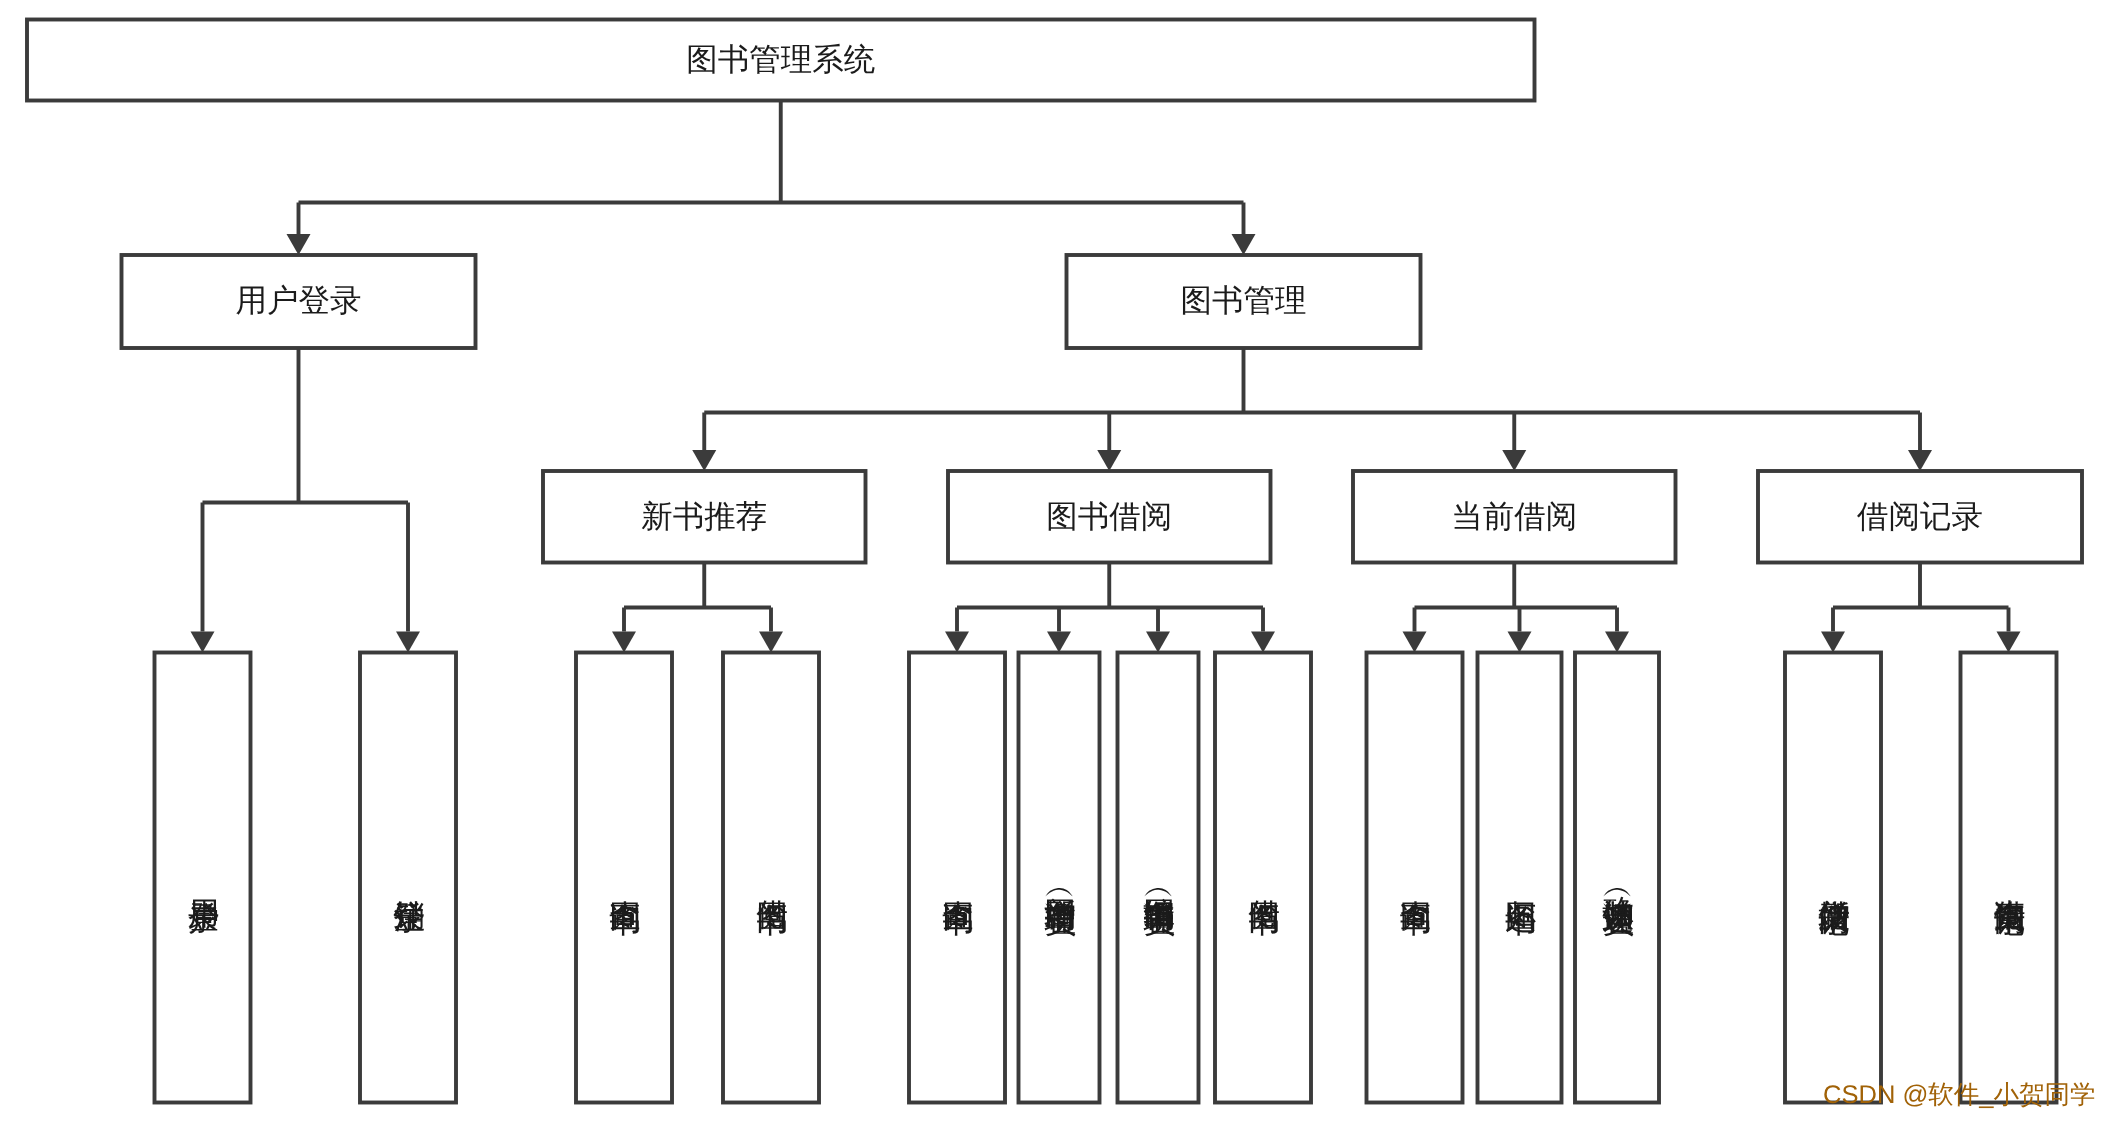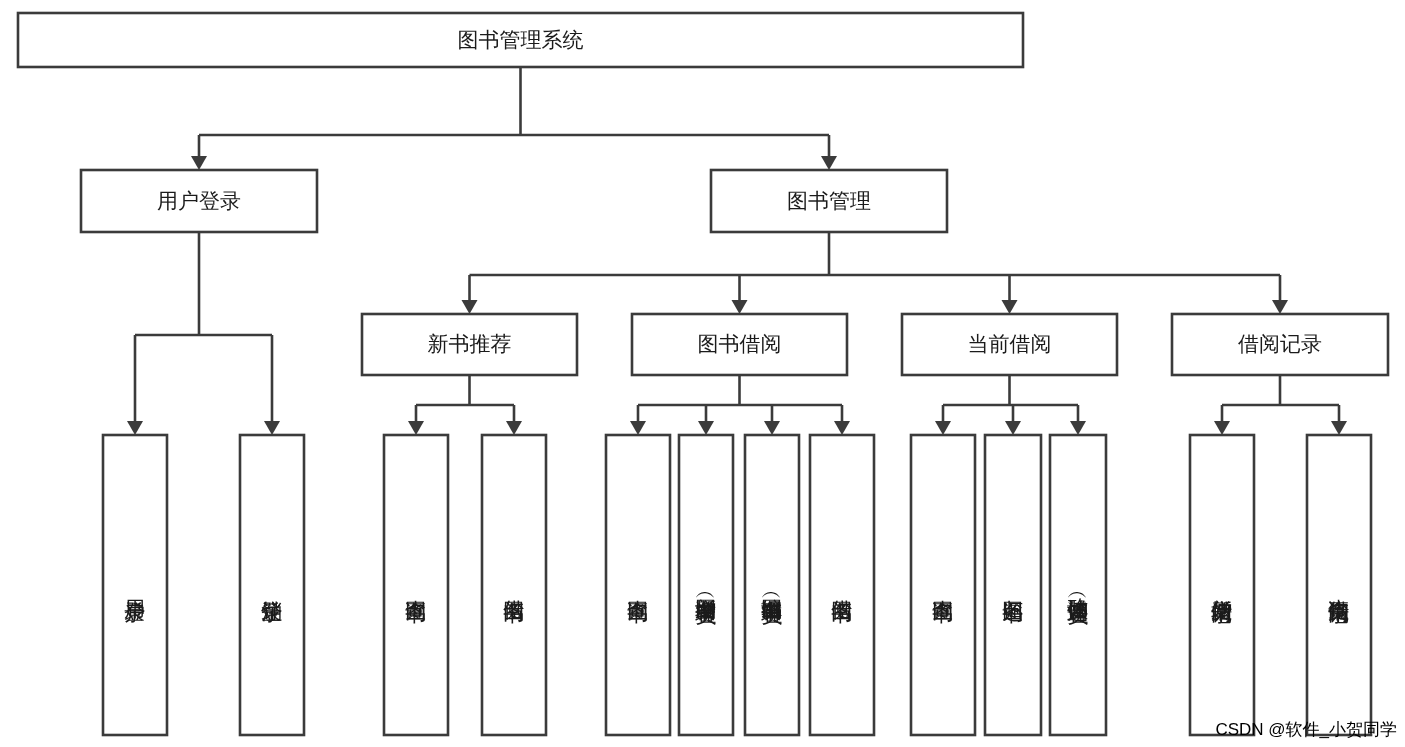--- a/index.html
+++ b/index.html
@@ -25,21 +25,21 @@
     font-family:"Liberation Sans","DejaVu Sans",sans-serif;
     font-size:21px;line-height:1.12;color:#1b1b1b;
     letter-spacing:1px;
     display:flex;align-items:center;justify-content:center;
     white-space:nowrap;
     pointer-events:none;
   }
   .watermark{
     position:absolute;right:8px;bottom:6px;
     font-family:"Liberation Sans","DejaVu Sans",sans-serif;
-    font-size:17px;color:#000000;white-space:nowrap;
+    font-size:17px;color:#a16207;white-space:nowrap;
   }
 </style>
 </head>
 <body>
 
 <div id="canvas">
   <svg class="diagram" viewBox="0 0 1405 747">
     <g id="edge-layer">
         <path class="edge" d="M 520.5 67 L 520.5 135"></path>
         <path class="edge" d="M 199 135 L 829 135"></path>

